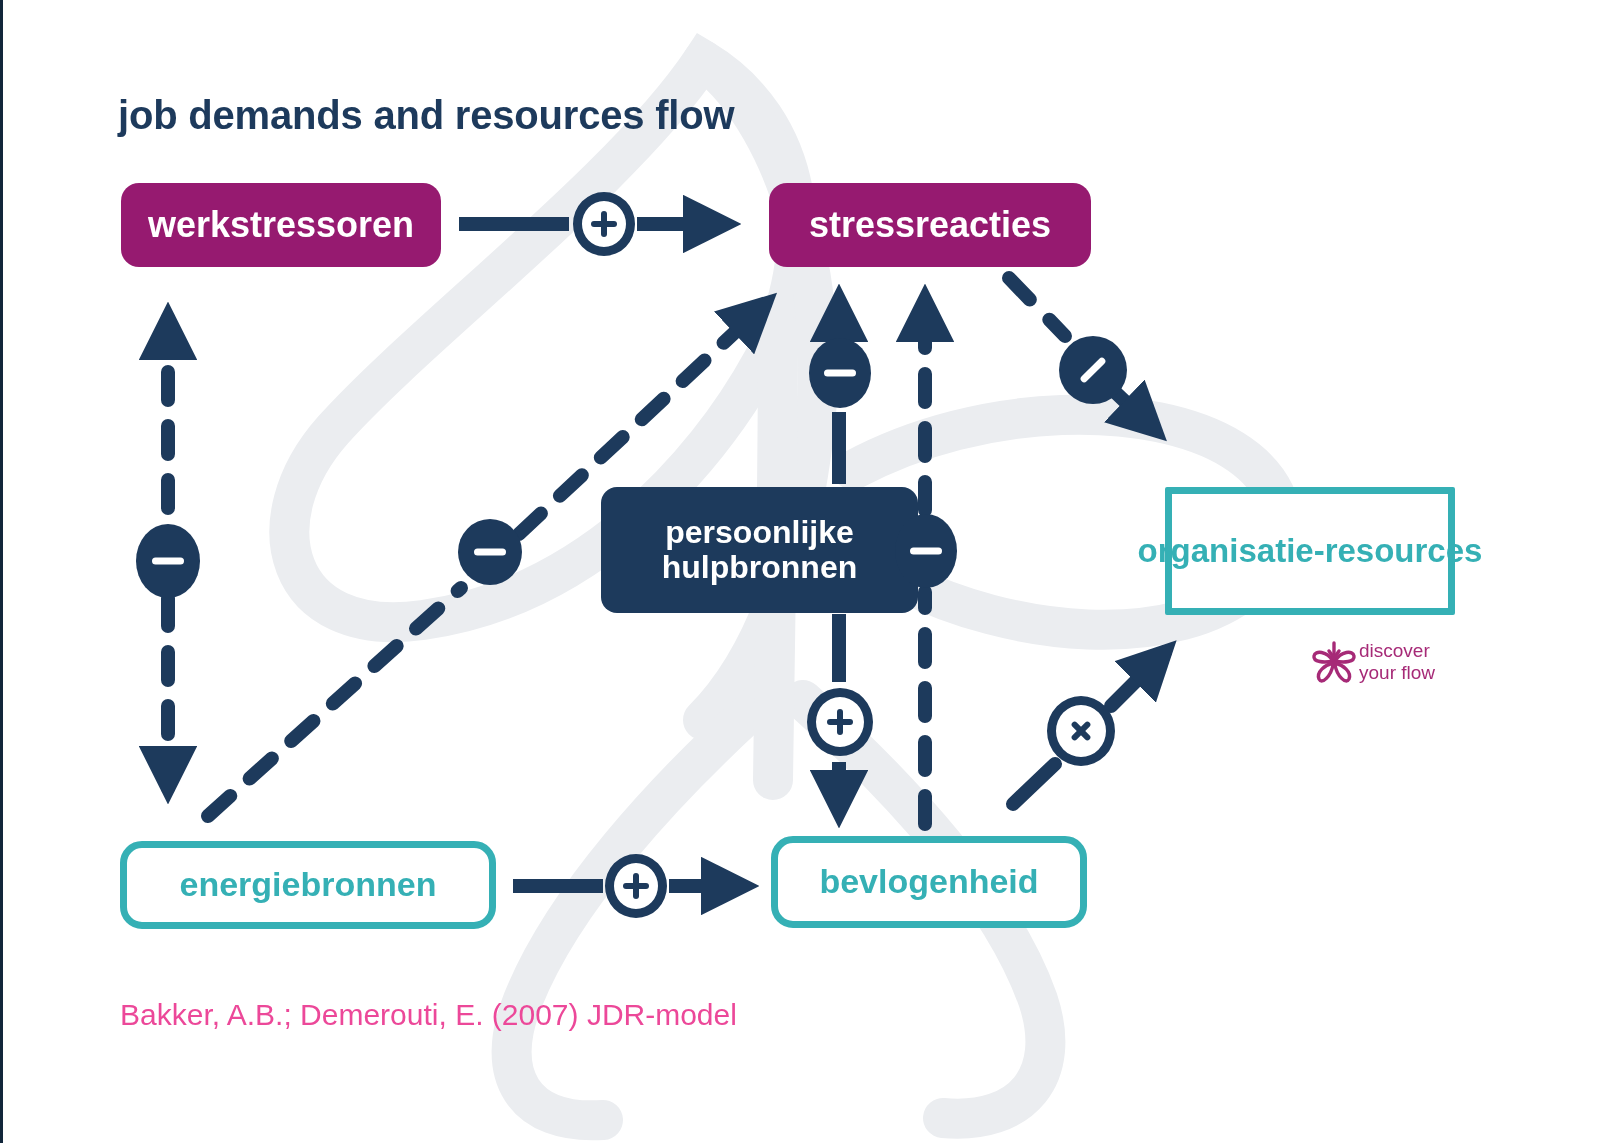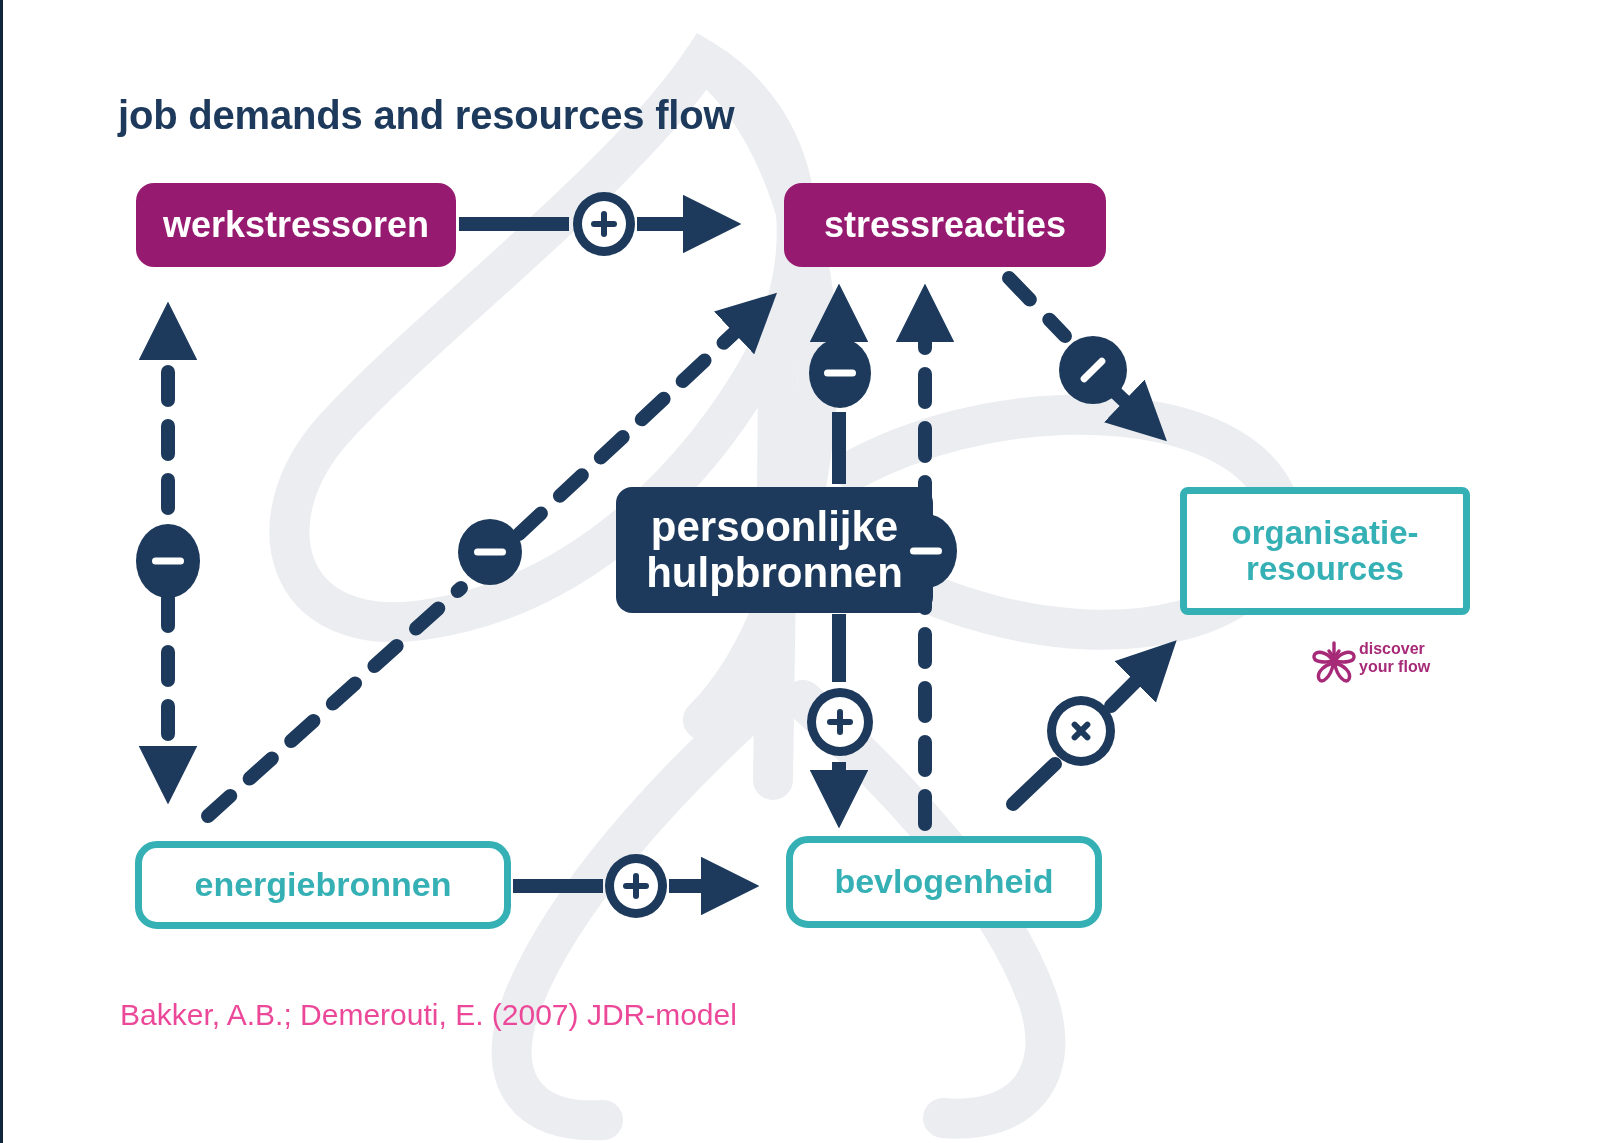--- a/index.html
+++ b/index.html
@@ -46,21 +46,20 @@
   .node {
     position: absolute;
     box-sizing: border-box;
     display: flex;
     align-items: center;
     justify-content: center;
     border-radius: 18px;
     font-weight: 700;
     line-height: 1.1;
     z-index: 5;
-    margin-left: 15px;
   }
   .node.filled-magenta {
     background: #961a70;
     color: #ffffff;
   }
   .node.filled-navy {
     background: #1d3a5c;
     color: #ffffff;
   }
   .node.outline-teal {
@@ -93,22 +92,22 @@
     top: 638px;
     width: 160px;
     height: 56px;
     z-index: 6;
   }
   .logo-text {
     position: absolute;
     left: 48px;
     top: 2px;
     color: #a62a77;
-    font-size: 16px;
-    font-weight: 700;
+    font-size: 19px;
+    font-weight: 400;
     line-height: 1.15;
     white-space: nowrap;
   }
 </style>
 </head>
 <body>
 
 <div id="canvas">
 
   <svg id="watermark" viewBox="0 0 1599 1143" xmlns="http://www.w3.org/2000/svg" aria-hidden="true">
@@ -183,26 +182,26 @@
   <div class="title">job demands and resources flow</div>
 
   <div class="node filled-magenta" style="left:118px; top:183px; width:320px; height:84px; font-size:36px;">
     <span>werkstressoren</span>
   </div>
 
   <div class="node filled-magenta" style="left:766px; top:183px; width:322px; height:84px; font-size:36px;">
     <span>stressreacties</span>
   </div>
 
-  <div class="node filled-navy" style="left:598px; top:487px; width:317px; height:126px; font-size:42px; flex-direction:column; border-radius:16px;">
+  <div class="node filled-navy" style="left:598px; top:487px; width:317px; height:126px; font-size:32px; flex-direction:column; border-radius:16px;">
     <span>persoonlijke</span>
     <span>hulpbronnen</span>
   </div>
 
-  <div class="node outline-teal" style="left:1162px; top:487px; width:290px; height:128px; font-size:33px; flex-direction:column; border-radius:8px;">
+  <div class="node outline-teal" style="left:1162px; top:487px; width:290px; height:128px; font-size:33px; flex-direction:row; border-radius:2px;">
     <span>organisatie-</span>
     <span>resources</span>
   </div>
 
   <div class="node outline-teal" style="left:768px; top:836px; width:316px; height:92px; font-size:34px; border-radius:22px;">
     <span>bevlogenheid</span>
   </div>
 
   <div class="node outline-teal" style="left:117px; top:841px; width:376px; height:88px; font-size:34px; border-radius:22px;">
     <span>energiebronnen</span>

